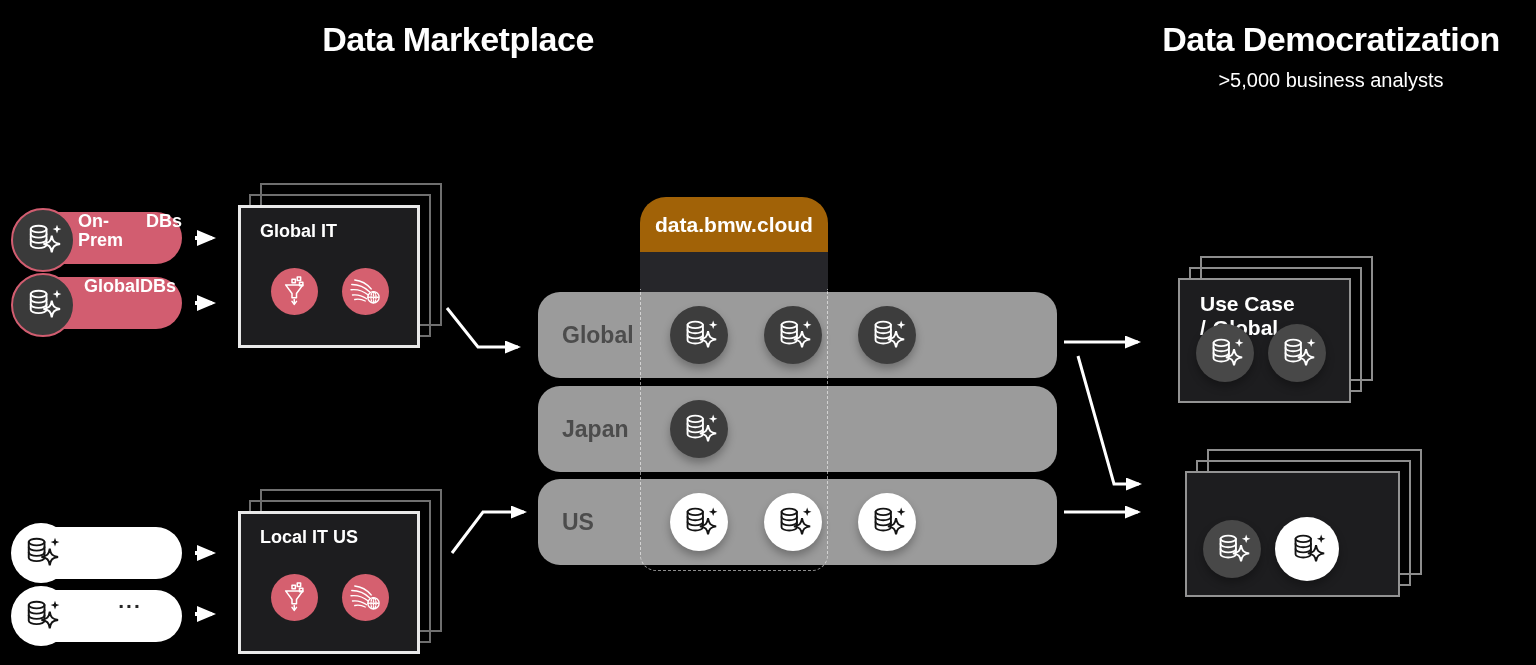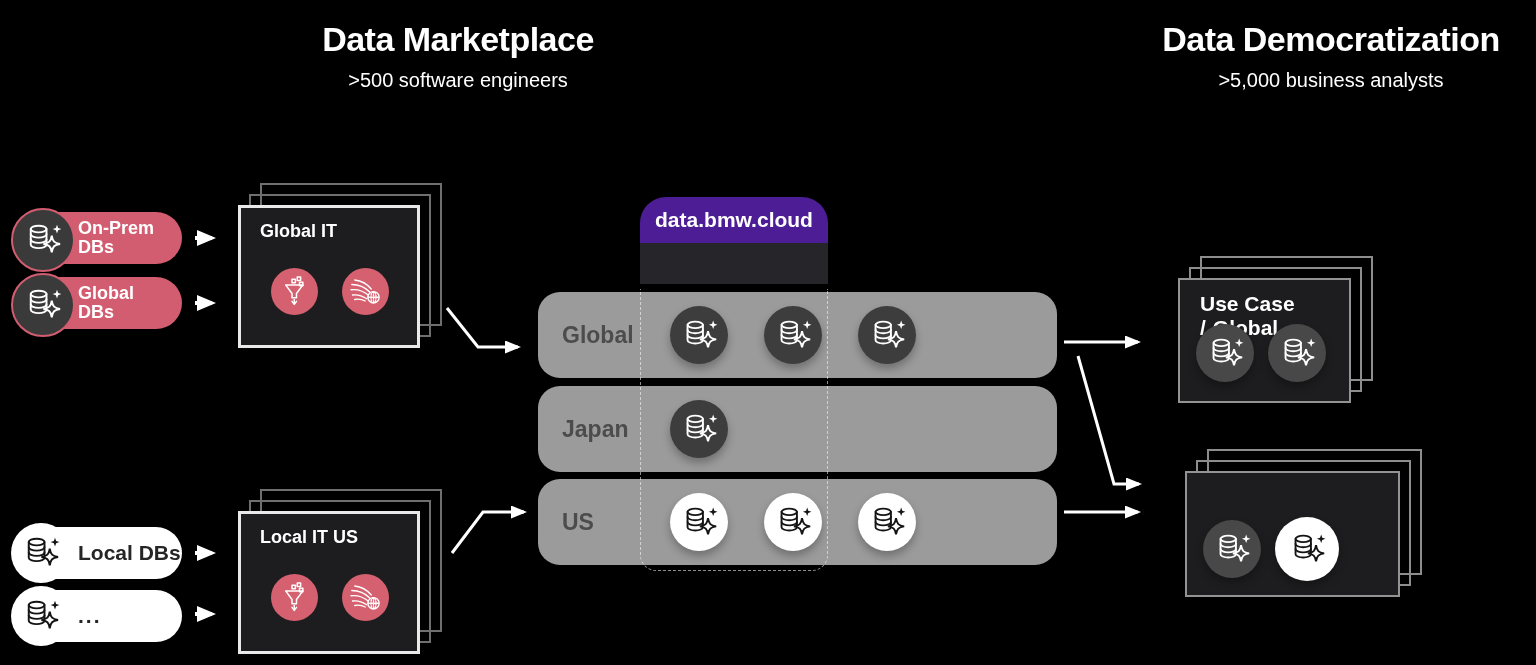--- a/index.html
+++ b/index.html
@@ -15,21 +15,21 @@
   .header-right { left:1103px; top:20px; width:456px; }
 
   
   .pill { position:absolute; width:168px; height:52px; border-radius:26px; }
   .pill.red   { background:#d25d70; }
   .pill.white { background:#ffffff; }
   .pill-circle { position:absolute; left:-3px; top:-4px; width:60px; height:60px;
     border-radius:50%; display:flex; align-items:center; justify-content:center; }
   .pill-circle.dark  { --bg:#3a3a3a; background:var(--bg); color:#fff; border:2.5px solid #d25d70; }
   .pill-circle.white { --bg:#ffffff; background:var(--bg); color:#141414; }
-  .pill-label { margin-left:64px; height:100%; display:flex; flex-direction:column;
+  .pill-label { margin-left:64px; height:100%; display:flex; flex-direction:row;
     justify-content:center; line-height:1.08; font-weight:700; font-size:18px; }
   .pill.red .pill-label { color:#fff; }
   .pill.white .pill-label { color:#262626; font-size:21px; }
   .pill-label span:empty { display:none; }
   .pill-label.dots { font-size:26px; letter-spacing:2px; padding-bottom:8px; }
 
   
   .stacked { position:absolute; }
   .stack { position:absolute; inset:0; background:transparent; }
   .stack.s1 { transform:translate(11px,-11px); }
@@ -43,21 +43,21 @@
   .uc-title { padding:12px 0 0 20px; font-size:21px; }
   .uc-suffix { margin-left:7px; }
   .uc-suffix.regular { font-weight:400; }
 
   .tool-circle { position:absolute; top:60px; width:47px; height:47px; border-radius:50%;
     background:#d5606f; display:flex; align-items:center; justify-content:center; color:#fff; }
   .tool-svg { width:36px; height:36px; }
 
   
   .column { position:absolute; top:197px; width:188px; }
-  .column-header { height:46px; background:#4c1d95; border-radius:26px 26px 0 0;
+  .column-header { height:55px; background:#a16207; border-radius:26px 26px 0 0;
     display:flex; align-items:center; justify-content:center;
     color:#fff; font-size:21px; font-weight:700; }
   .column-body { height:41px; background:#26262a; }
   .column-dash { position:absolute; left:0; right:0; top:92px; height:281px;
     border:1.5px dashed rgba(255,255,255,0.55); border-top:none;
     border-radius:0 0 16px 16px; pointer-events:none; z-index:5; }
 
   
   .region-row { position:absolute; left:538px; width:519px; height:86px;
     background:#9b9b9b; border-radius:22px; display:flex; align-items:center; }
@@ -118,21 +118,20 @@
           <path d="M26.5 31 H41.5" stroke-dasharray="2 2"></path>
           <path d="M34 23.5 V38.5" stroke-dasharray="2 2"></path>
           <ellipse cx="34" cy="31" rx="3.4" ry="7.5" stroke-dasharray="2 2"></ellipse>
         </g>
       </symbol>
     </defs>
   </svg>
 
   <div class="header header-left">
     <div class="title">Data Marketplace</div>
-    <div class="subtitle">&gt;500 software engineers</div>
   </div>
   <div class="header header-right">
     <div class="title">Data Democratization</div>
     <div class="subtitle">&gt;5,000 business analysts</div>
   </div>
 
   <div class="column" style="left:640px">
     <div class="column-header">data.bmw.cloud</div>
     <div class="column-body"></div>
     <div class="column-dash"></div>
@@ -284,23 +283,20 @@
     <div class="pill-label">
       <span>Global</span>
         <span>DBs</span>
     </div>
   </div>
   <div class="pill white" style="left:14px;top:527px">
     <div class="pill-circle white">
       <svg class="db-svg" viewBox="0 0 48 48">
           <use href="#db-icon"></use>
         </svg>
-    </div>
-    <div class="pill-label">
-      <span>Local DBs</span>
     </div>
   </div>
   <div class="pill white" style="left:14px;top:590px">
     <div class="pill-circle white">
       <svg class="db-svg" viewBox="0 0 48 48">
           <use href="#db-icon"></use>
         </svg>
     </div>
     <div class="pill-label dots">
       <span>...</span>

